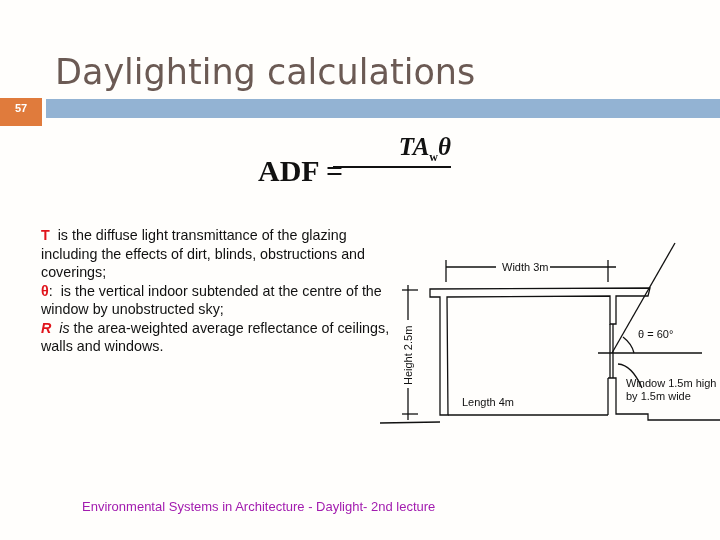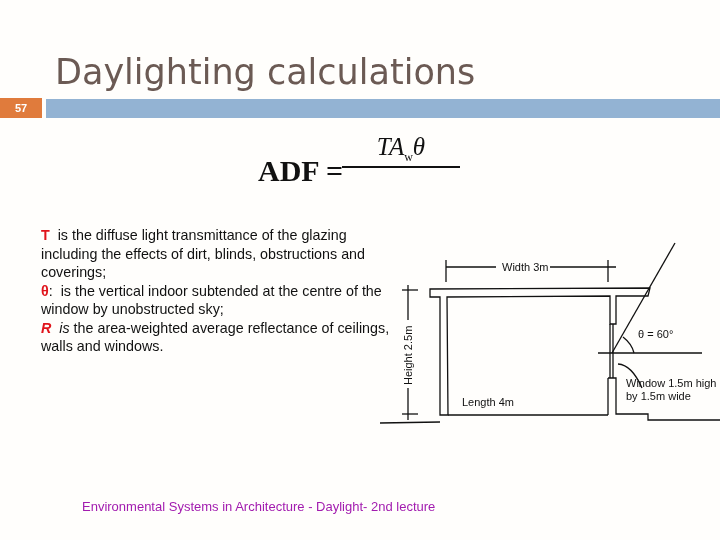--- a/index.html
+++ b/index.html
@@ -1,22 +1,22 @@
 <!DOCTYPE html>
 <html><head>
 <meta charset="utf-8">
 <style>
   html, body { margin:0; padding:0; }
   body { width:720px; height:540px; background:#fffefc; position:relative; overflow:hidden; font-family:"Liberation Sans", sans-serif; }
   .title { position:absolute; left:55px; top:36px; font-family:"DejaVu Sans", sans-serif; font-size:35px; color:#6b5a54; letter-spacing:0px; font-weight:normal;margin-top:16px; }
-  .num-box { position:absolute; left:0; top:98px; width:42px; height:20px; background:#e07b3c; color:#fff; font-size:11px; font-weight:bold; text-align:center; line-height:20px; }
+  .num-box { position:absolute; left:0; top:98px; width:42px; height:28px; background:#e07b3c; color:#fff; font-size:11px; font-weight:bold; text-align:center; line-height:20px; }
   .bar { position:absolute; left:46px; top:99px; width:674px; height:19px; background:#93b3d3; }
   .formula { position:absolute; left:258px; top:130px; width:210px; height:80px; font-family:"Liberation Serif", serif; color:#111; }
   .formula .lhs { position:absolute; left:0; top:24px; font-size:30px;font-weight:bold; }
-  .formula .frac { position:absolute; left:84px; top:0; width:118px; text-align:center; }
+  .formula .frac { position:absolute; left:75px; top:0; width:118px; text-align:right;font-weight:bold; }
   .formula .num { font-size:25px; font-style:italic; height:34px; line-height:34px; }
   .formula .line { height:2px; background:#111; margin:2px 0; }
   .formula .den { font-size:25px; height:36px; line-height:36px; }
   .formula sub { font-size:12px; font-style:normal; }
   .formula sup { font-size:12px; }
   .it { font-style:italic; }
   .text { position:absolute; left:41px; top:226px; width:350px; font-size:14.3px; line-height:18.5px; color:#111; }
   .text .where { font-weight:bold; text-decoration:underline; }
   .red { color:#e0141b; font-weight:bold; }
   .red-it { color:#e0141b; font-weight:bold; font-style:italic; }

